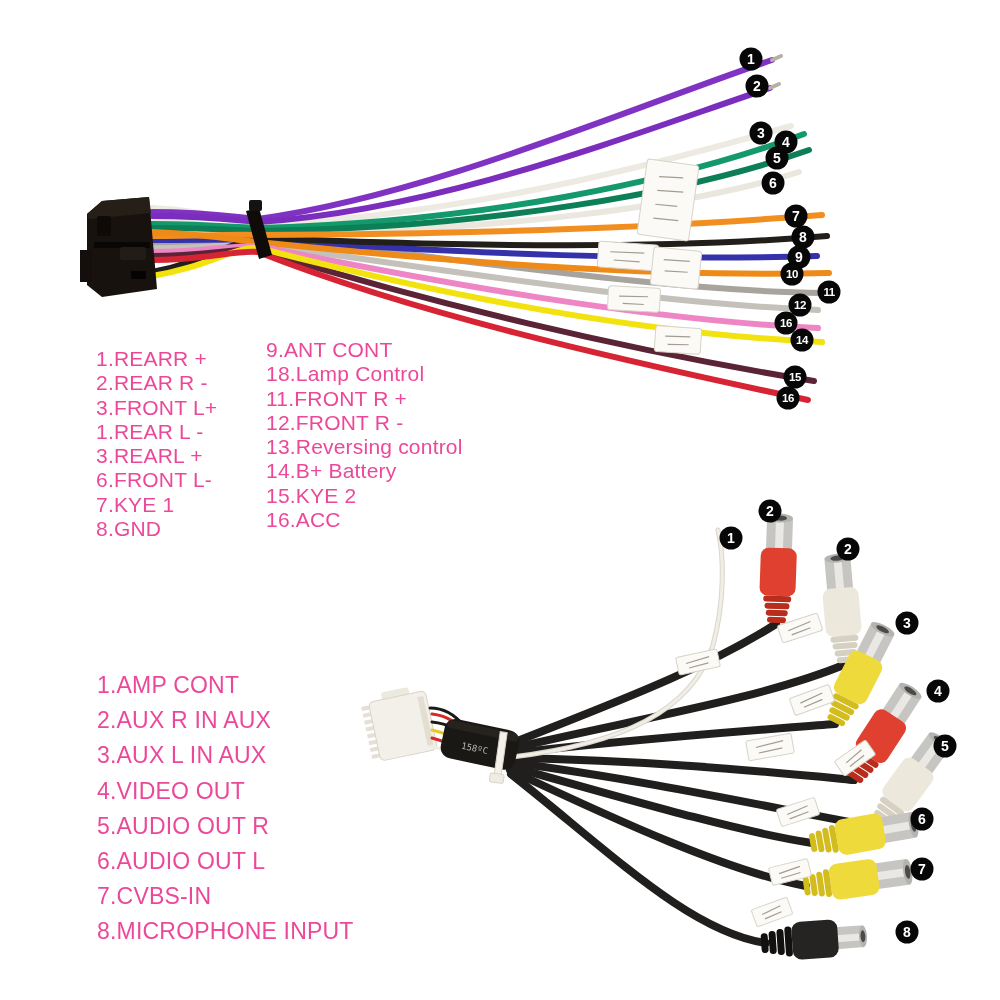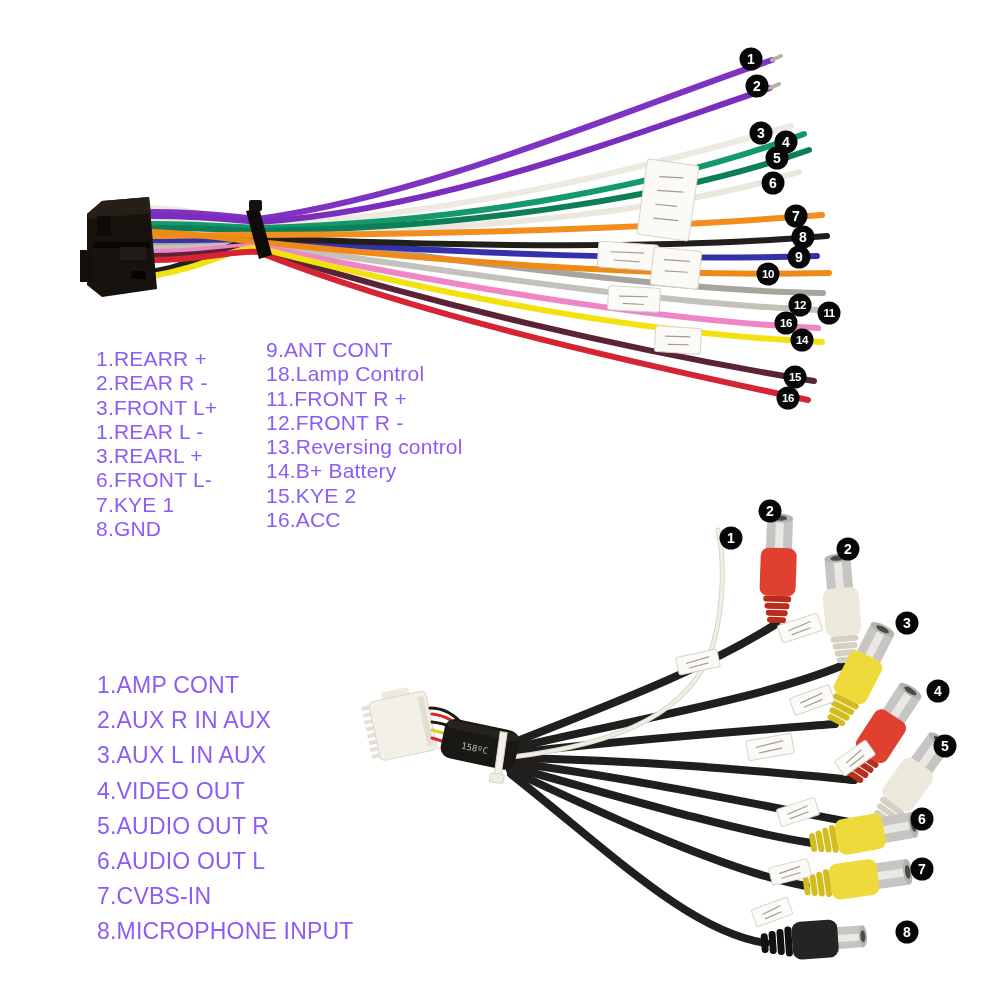--- a/index.html
+++ b/index.html
@@ -1,19 +1,19 @@
 <!DOCTYPE html>
 <html><head>
 <meta charset="utf-8">
 <style>
   html,body{margin:0;padding:0;background:#fff;}
   .canvas{position:relative;width:1000px;height:1000px;background:#ffffff;overflow:hidden;
           font-family:"Liberation Sans",sans-serif;}
   svg{position:absolute;left:0;top:0;}
-  .legend{position:absolute;color:#8b5cf6;white-space:nowrap;}
+  .legend{position:absolute;color:#ec4899;white-space:nowrap;}
   #legend-top-col1,#legend-top-col2{font-size:21px;line-height:24.3px;letter-spacing:0.2px;}
   #legend-top-col1{left:96px;top:347px;}
   #legend-top-col2{left:266px;top:338px;}
   #legend-bottom{left:97px;top:668px;font-size:23px;line-height:35.2px;letter-spacing:0.2px;}
   .legend-line{height:auto;}
   .badge{position:absolute;width:23px;height:23px;border-radius:50%;background:#070707;color:#ffffff;
          text-align:center;font-weight:bold;font-size:14px;line-height:23px;
          transform:translate(-50%,-50%);}
   .badge.two{font-size:11.5px;letter-spacing:-0.5px;}
   .tag{fill:#fbfaf6;stroke:#d7d3c8;stroke-width:1;}
@@ -318,22 +318,22 @@
 <div id="badges-layer">
       <div class="badge" style="left: 751px; top: 59px;">1</div>
       <div class="badge" style="left: 757px; top: 86px;">2</div>
       <div class="badge" style="left: 761px; top: 133px;">3</div>
       <div class="badge" style="left: 786px; top: 142px;">4</div>
       <div class="badge" style="left: 777px; top: 158px;">5</div>
       <div class="badge" style="left: 773px; top: 183px;">6</div>
       <div class="badge" style="left: 796px; top: 216px;">7</div>
       <div class="badge" style="left: 803px; top: 237px;">8</div>
       <div class="badge" style="left: 799px; top: 257px;">9</div>
-      <div class="badge two" style="left: 768px; top: 274px;">10</div>
-      <div class="badge two" style="left: 829px; top: 292px; margin-top: 21px;">11</div>
+      <div class="badge two" style="left: 792px; top: 274px;">10</div>
+      <div class="badge two" style="left: 829px; top: 292px;">11</div>
       <div class="badge two" style="left: 800px; top: 305px;">12</div>
       <div class="badge two" style="left: 786px; top: 323px;">16</div>
       <div class="badge two" style="left: 802px; top: 340px;">14</div>
       <div class="badge two" style="left: 795px; top: 377px;">15</div>
       <div class="badge two" style="left: 788px; top: 398px;">16</div>
       <div class="badge" style="left: 731px; top: 538px;">1</div>
       <div class="badge" style="left: 770px; top: 511px;">2</div>
       <div class="badge" style="left: 848px; top: 549px;">2</div>
       <div class="badge" style="left: 907px; top: 623px;">3</div>
       <div class="badge" style="left: 938px; top: 691px;">4</div>

